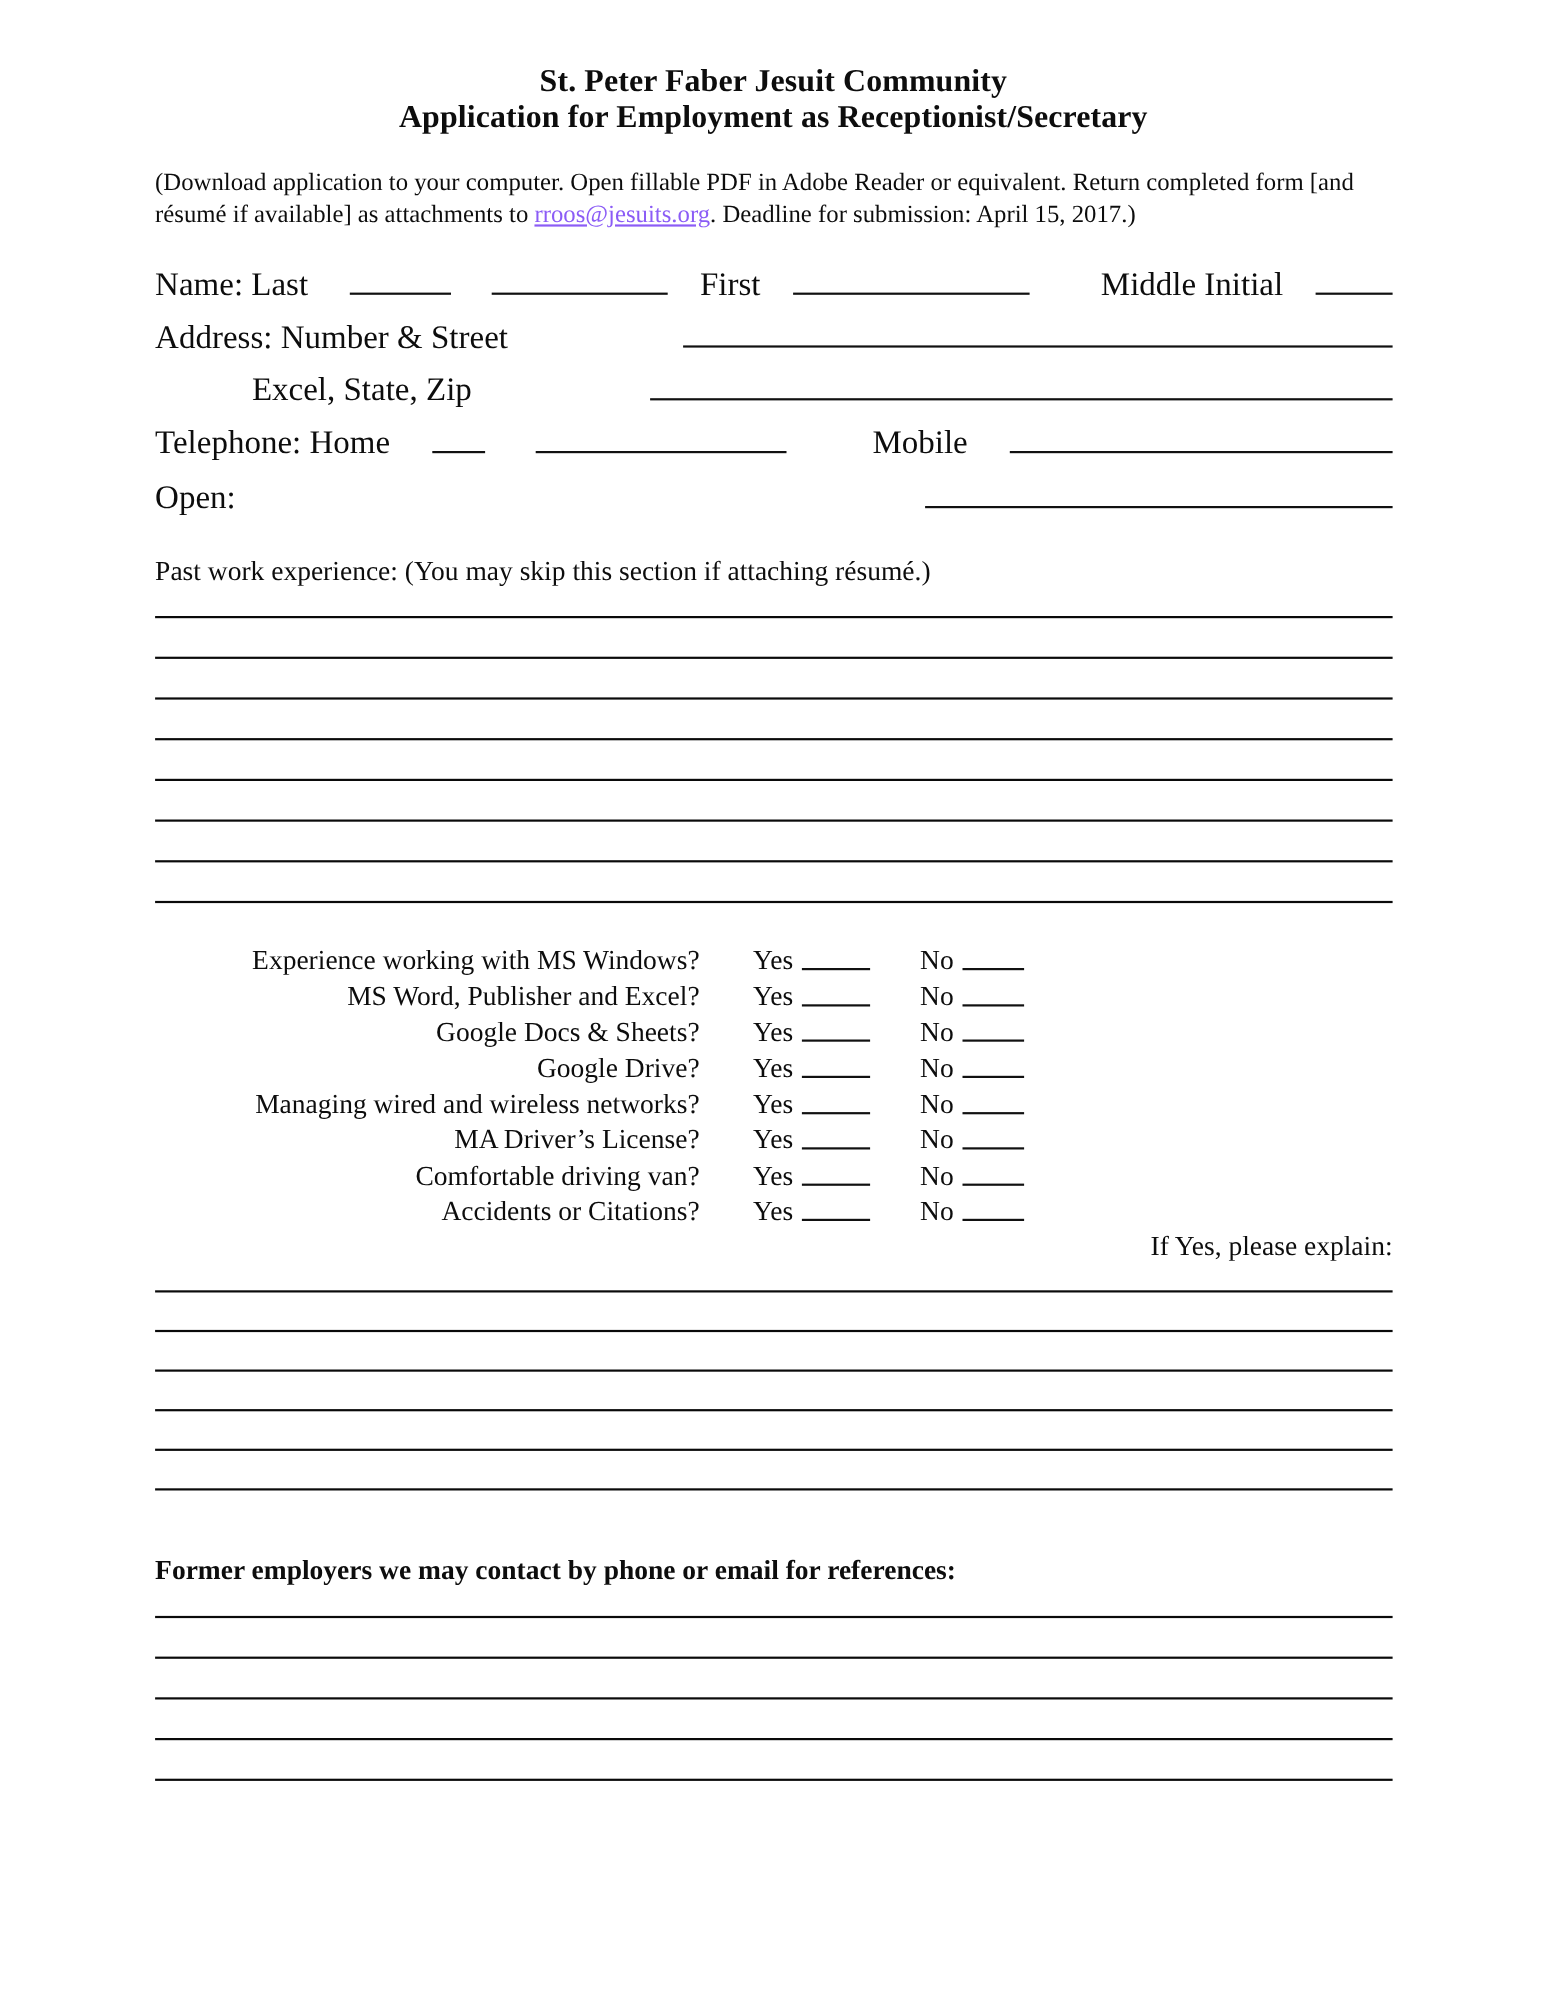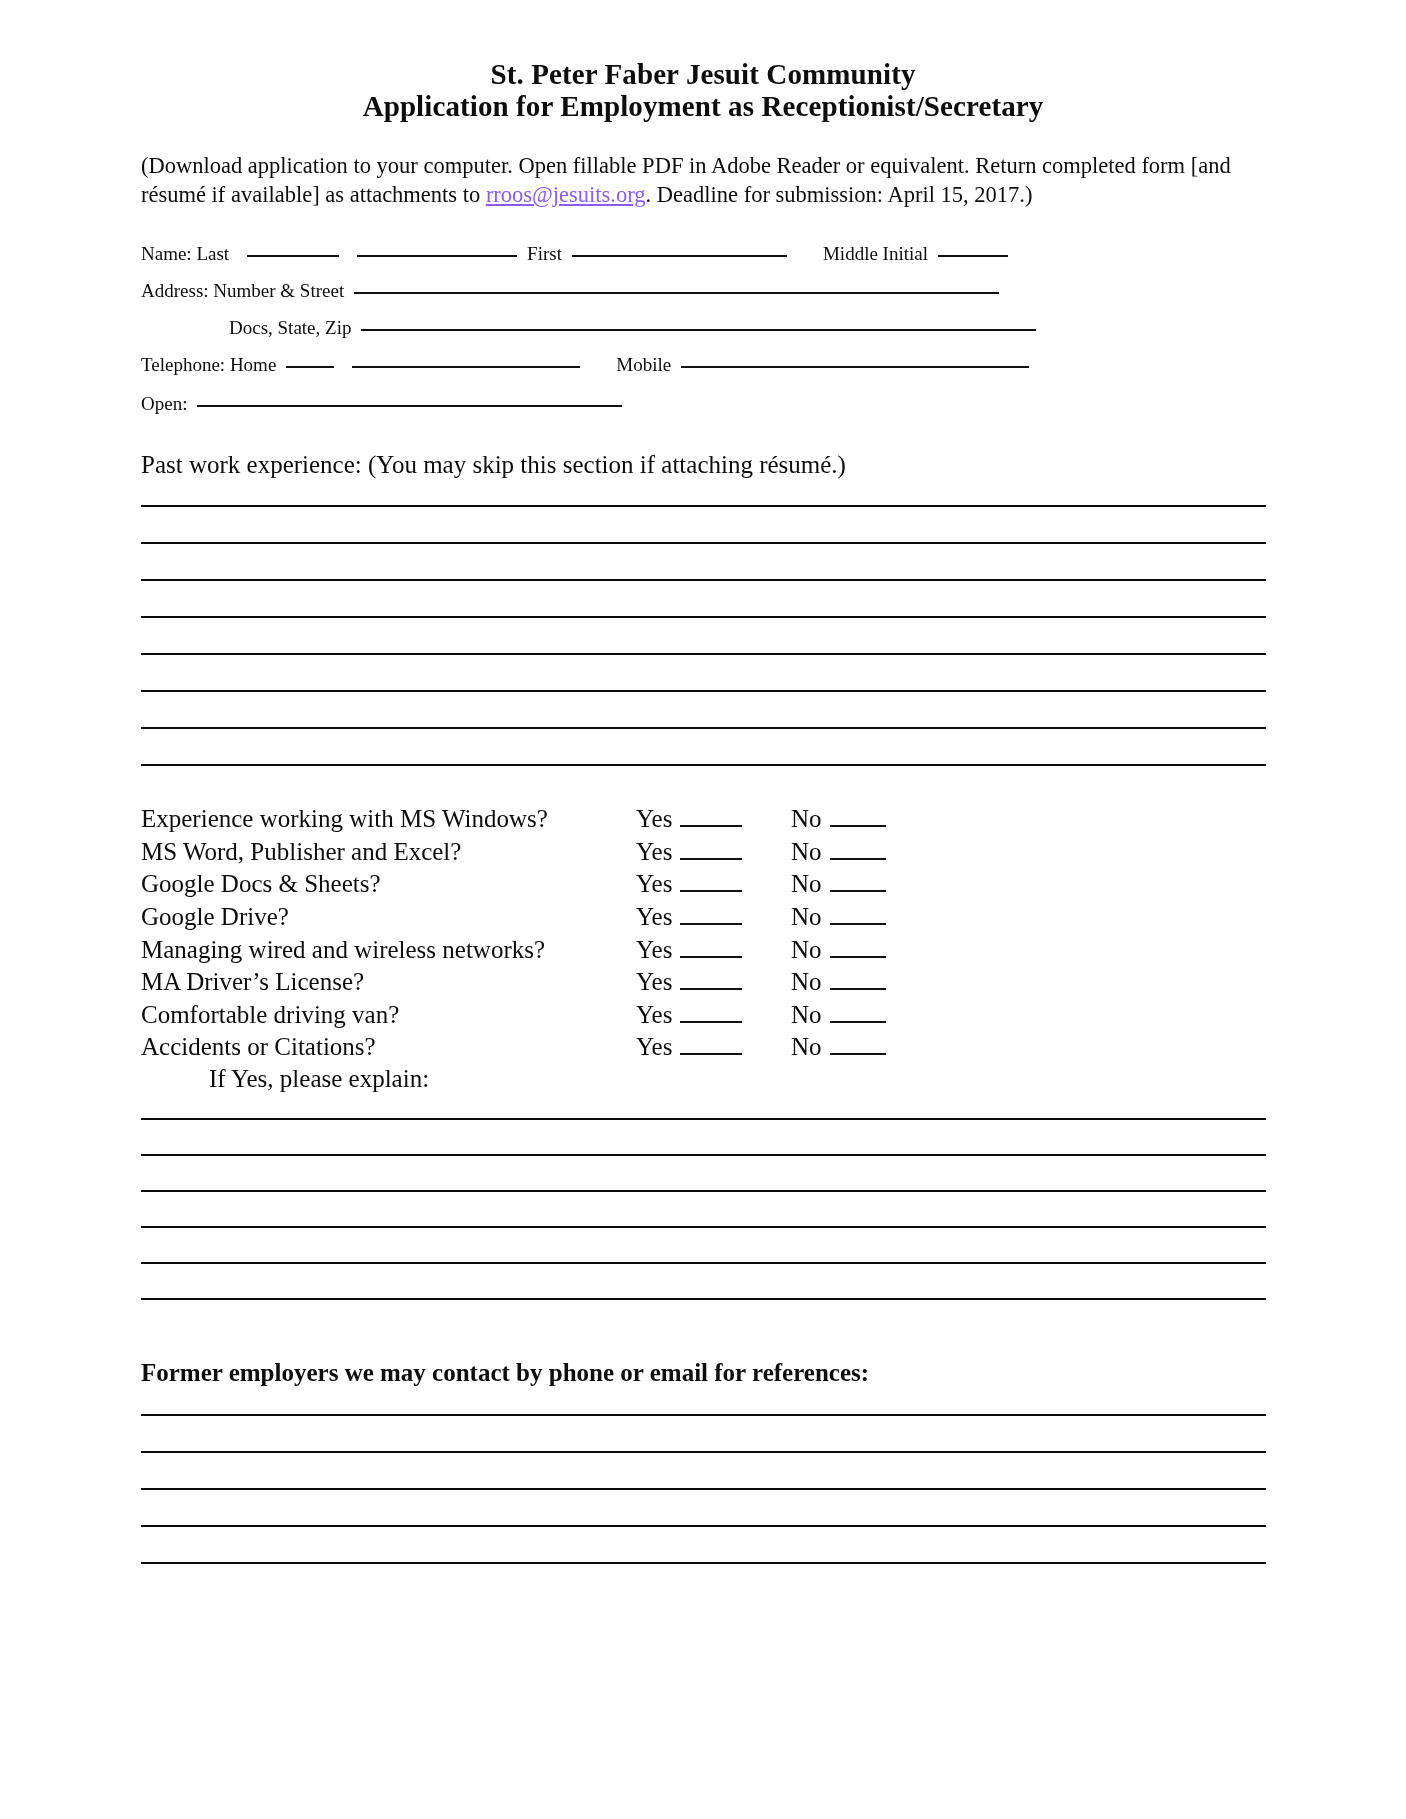--- a/index.html
+++ b/index.html
@@ -42,23 +42,24 @@
     color: #8b5cf6;
     text-decoration: underline;
   }
 
   
   .body-block { margin: 0 140px 0 141px; }
 
   .row {
     display: flex;
     align-items: flex-end;
-    font-size: 19px;
+    font-size: 30px;
     line-height: 1.0;
     white-space: nowrap;
+    justify-content: space-between;
   }
   .row .lbl { display: inline-block; }
 
   
   .rule {
     display: inline-block;
     border-bottom: 2.4px solid #111;
     height: 1px;
     margin: 0 0 6px 0;
     vertical-align: bottom;
@@ -71,20 +72,21 @@
   .ruled-set { margin: 0 140px 0 141px; }
   .ruled {
     border-bottom: 2.6px solid #0a0a0a;
     height: 0;
   }
 
   
   .qblock {
     margin: 0 140px 0 141px;
     font-size: 25px;
+    text-align: right;
   }
   .qrow {
     display: flex;
     align-items: flex-end;
     height: 32.6px;
     white-space: nowrap;
   }
   .qtext { width: 495px; flex: 0 0 495px; }
   .qyes  { width: 155px; flex: 0 0 155px; }
   .qno   { width: 140px; flex: 0 0 140px; }
@@ -136,21 +138,21 @@
   <div class="body-block" style="margin-top:18px;">
     <div class="row">
       <span class="lbl">Address: Number &amp; Street</span>
       <span class="gap-s"></span>
       <span class="rule" style="width:645px;"></span>
     </div>
   </div>
 
   <div class="body-block" style="margin-top:18px;">
     <div class="row" style="padding-left:88px;">
-      <span class="lbl">Docs, State, Zip</span>
+      <span class="lbl">Excel, State, Zip</span>
       <span class="gap-s"></span>
       <span class="rule" style="width:675px;"></span>
     </div>
   </div>
 
   <div class="body-block" style="margin-top:18px;">
     <div class="row">
       <span class="lbl">Telephone: Home</span>
       <span class="gap-s"></span>
       <span class="rule" style="width:48px;"></span>

